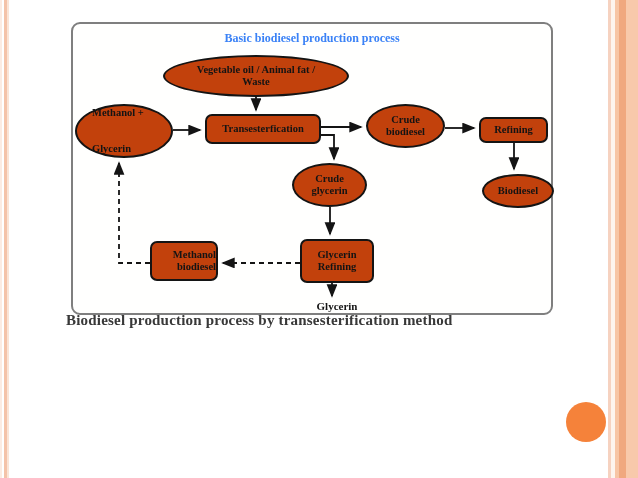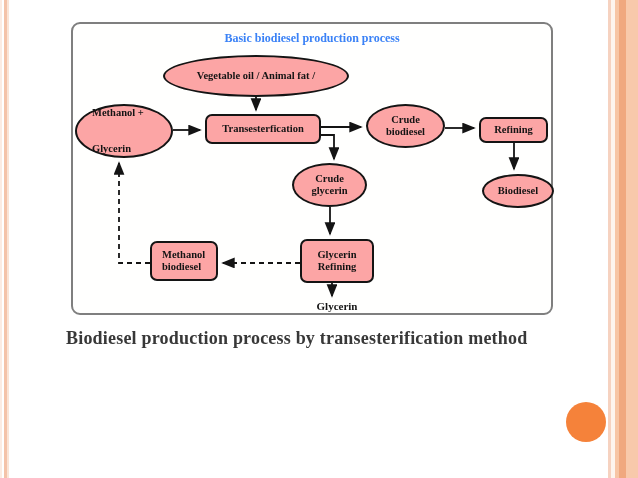--- a/index.html
+++ b/index.html
@@ -35,44 +35,44 @@
   .diagram {
     position:absolute; left:71px; top:22px; width:482px; height:293px;
     border:2px solid #7f7f7f; border-radius:9px; box-sizing:border-box;
     background:#fffffe;
   }
   .diagram-title {
     position:absolute; left:0; top:7px; width:100%;
     text-align:center; font-weight:bold; font-size:12px; color:#3b82f6;
   }
   .node {
-    position:absolute; background:#fca5a5; border:2px solid #141414;
+    position:absolute; background:#c2410c; border:2px solid #141414;
     color:#141414; font-weight:bold; font-size:10.5px; line-height:12.5px;
     display:flex; flex-direction:column; justify-content:center;
     text-align:center; box-sizing:border-box; z-index:2;
   }
   .ellipse { border-radius:50%; }
   .rrect   { border-radius:7px; }
   .n-feedstock  { left:90px;  top:31px;  width:186px; height:42px; }
   .n-methanol   { left:2px;   top:80px;  width:98px;  height:54px; text-align:left; padding-left:15px;gap:23px; }
   .n-transest   { left:132px; top:90px;  width:116px; height:30px; }
   .n-crudebio   { left:293px; top:80px;  width:79px;  height:44px; }
   .n-refining   { left:406px; top:93px;  width:69px;  height:26px; }
   .n-biodiesel  { left:409px; top:150px; width:72px;  height:34px; }
   .n-crudegly   { left:219px; top:139px; width:75px;  height:44px; }
   .n-glyrefine  { left:227px; top:215px; width:74px;  height:44px; }
-  .n-methrec    { left:77px;  top:217px; width:68px;  height:40px; text-align:left; padding-left:10px; }
+  .n-methrec    { left:77px;  top:217px; width:68px;  height:40px; text-align:right; padding-left:10px; }
   .n-glycerin-label {
     position:absolute; left:228px; top:276px; width:72px; text-align:center;
     font-weight:bold; font-size:11px; color:#141414; z-index:2;
   }
   .connectors { position:absolute; left:0; top:0; width:482px; height:293px; z-index:1; }
   .caption {
-    position:absolute; left:66px; top:328px; width:508px;
-    font-weight:bold; font-size:18px; letter-spacing:0.2px;
+    position:absolute; left:66px; top:312px; width:508px;
+    font-weight:bold; font-size:15px; letter-spacing:0.2px;
     color:#383838;
   }
 </style>
 </head>
 <body>
 
 <div class="edge-left"></div>
 <div class="edge-right"></div>
 <div class="orange-circle"></div>
 
@@ -95,20 +95,21 @@
       <path d="M441,119 L441,145" marker-end="url(#ah)"></path>
       <path d="M257,183 L257,210" marker-end="url(#ah)"></path>
       <path d="M259,259 L259,272" marker-end="url(#ah)"></path>
       <path d="M227,239 L150,239" stroke-dasharray="5,4" marker-end="url(#ah)"></path>
       <path d="M77,239 L46,239 L46,139" stroke-dasharray="5,4" marker-end="url(#ah)"></path>
     </g>
   </svg>
 
   <div class="node ellipse n-feedstock">
     <span>Vegetable oil / Animal fat /</span>
+    <span>Waste</span>
   </div>
 
   <div class="node ellipse n-methanol">
     <span>Methanol +</span>
     <span>Glycerin</span>
   </div>
 
   <div class="node rrect n-transest">
     <span>Transesterfication</span>
   </div>

